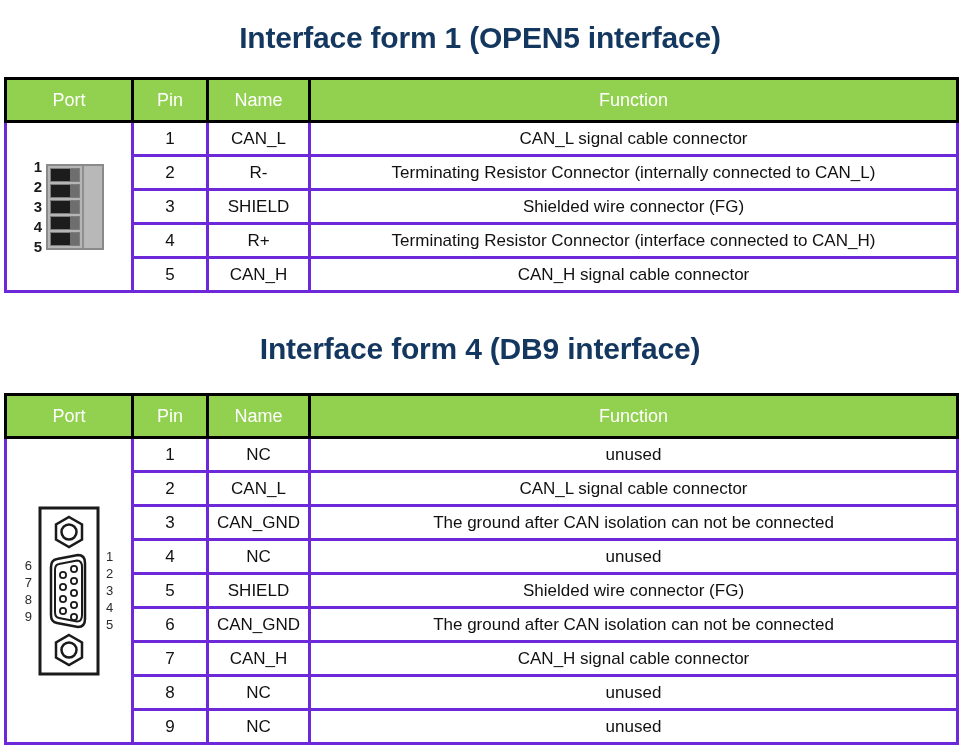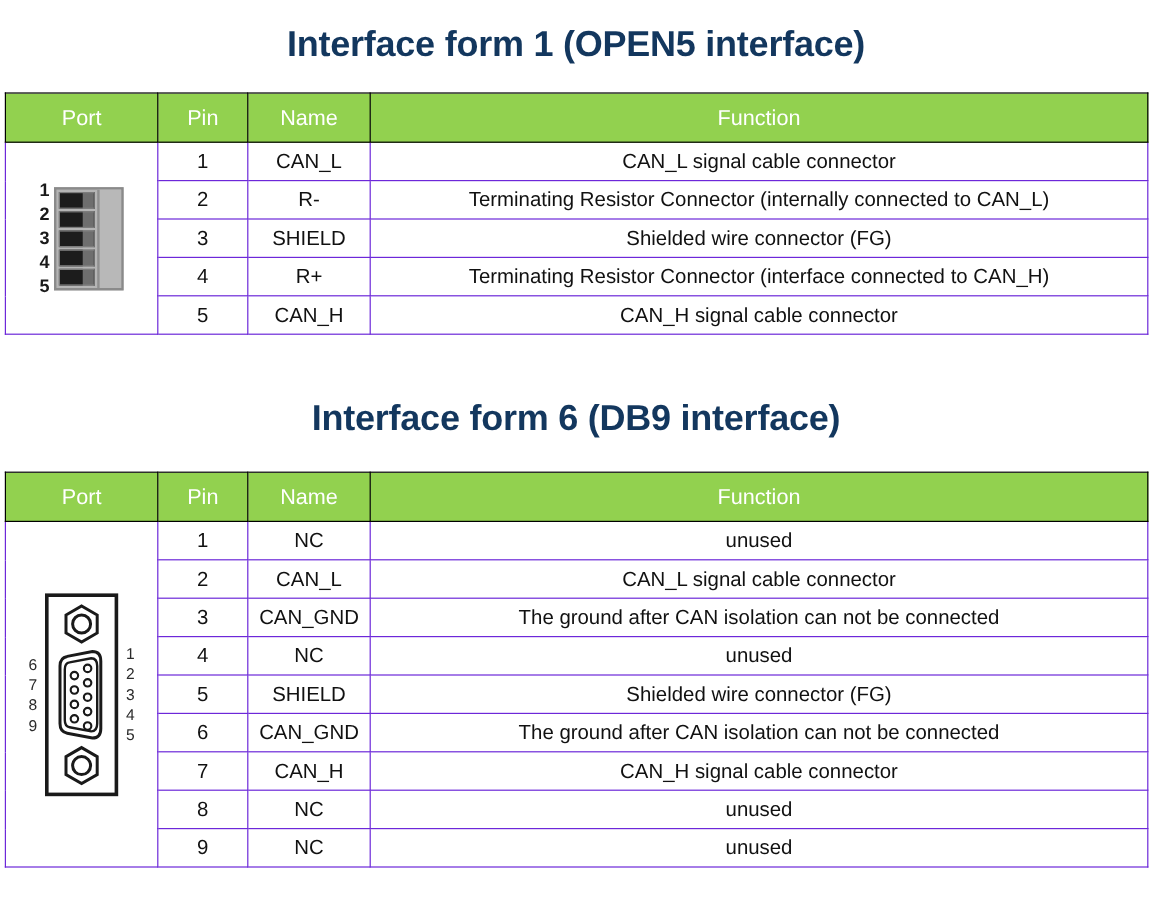--- a/index.html
+++ b/index.html
@@ -42,21 +42,21 @@
     border-collapse: collapse;
     table-layout: fixed;
     width: 952px;
     background: #ffffff;
   }
   #table-1 { top: 77px; }
   #table-2 { top: 393px; }
 
   .pin-table th,
   .pin-table td {
-    border: 1px solid #6d28d9;
+    border: 3px solid #6d28d9;
     padding: 0;
     text-align: center;
     vertical-align: middle;
     font-size: 17px;
     font-weight: normal;
     color: #111111;
   }
   .pin-table thead th {
     background: #92d14f;
     color: #ffffff;
@@ -207,21 +207,21 @@
         <td class="func-cell">Terminating Resistor Connector (interface connected to CAN_H)</td>
       </tr>
       <tr>
         <td>5</td>
         <td>CAN_H</td>
         <td class="func-cell">CAN_H signal cable connector</td>
       </tr>
     </tbody>
   </table>
 
-  <div class="section-title" id="title-2">Interface form 6 (DB9 interface)</div>
+  <div class="section-title" id="title-2">Interface form 4 (DB9 interface)</div>
 
   <table class="pin-table" id="table-2">
     <colgroup>
       <col class="col-port">
         <col class="col-pin">
         <col class="col-name">
         <col class="col-func">
     </colgroup>
     <thead>
       <tr>

